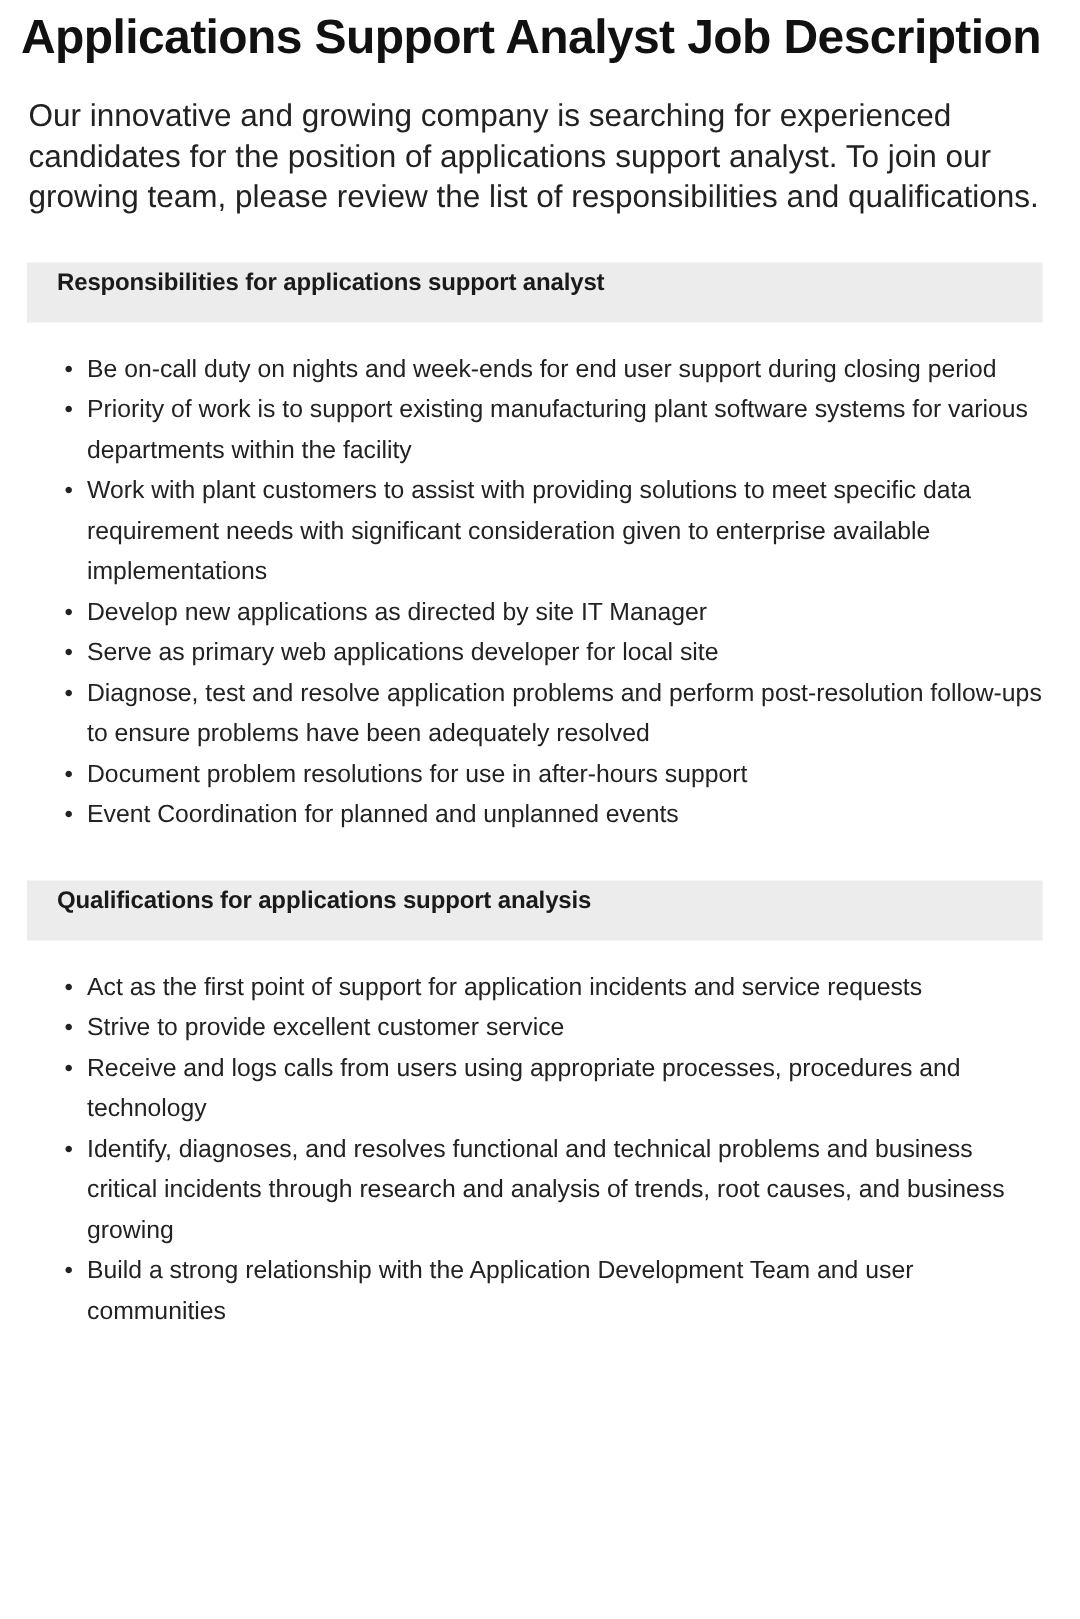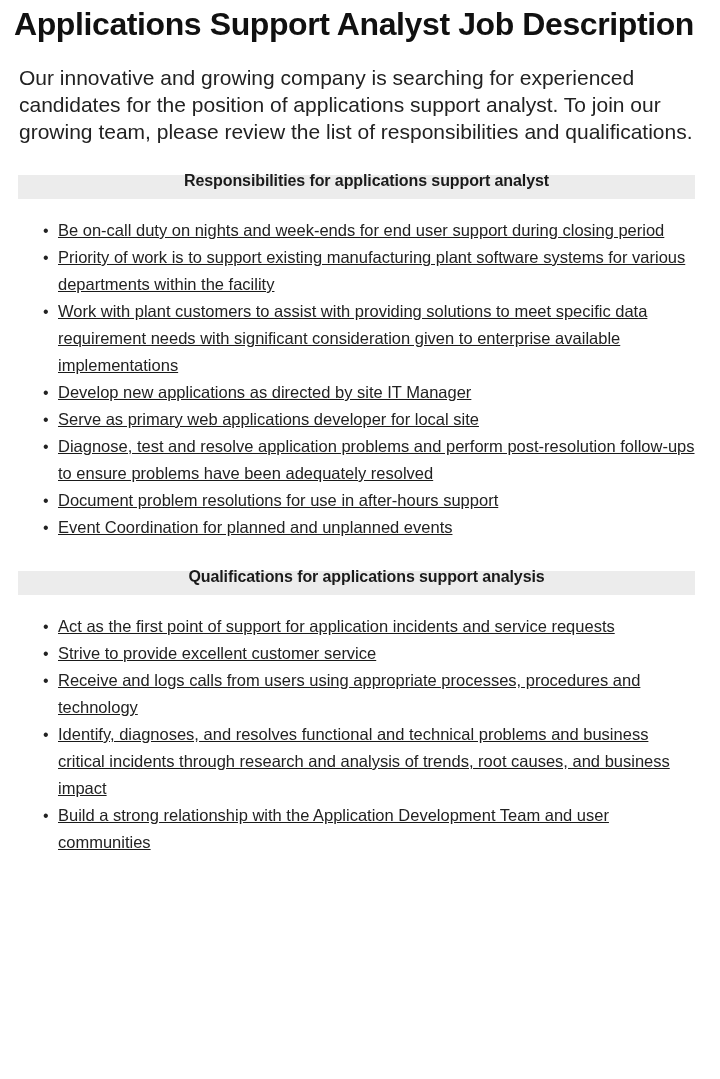--- a/index.html
+++ b/index.html
@@ -48,41 +48,39 @@
   .section {
     margin-top: 30px;
   }
   .section.first {
     margin-top: 30px;
   }
 
   .section-header {
     background: #ececec;
     margin: 0 25px 0 18px;
-    height: 24px;
+    height: 40px;
     display: flex;
     align-items: center;
     padding: 0 0 12px 20px;
     box-sizing: border-box;
-    justify-content: center;
   }
   .section-header-text {
     font-size: 16px;
     font-weight: bold;
     color: #1a1a1a;
     line-height: 20px;
     letter-spacing: -0.1px;
   }
 
   
   .bullet-list {
     list-style: none;
     margin: 18px 0 0 0;
     padding: 0 25px 0 0;
-    text-decoration: underline;
   }
   .bullet-list li {
     position: relative;
     margin: 0 0 0 58px;
     padding: 0;
     font-size: 16.5px;
     line-height: 27px;
     color: #222222;
   }
   .bullet-list li::before {
@@ -125,20 +123,20 @@
         </ul>
       </div>
       <div class="section">
         <div class="section-header">
           <span class="section-header-text">Qualifications for applications support analysis</span>
         </div>
         <ul class="bullet-list">
           <li>Act as the first point of support for application incidents and service requests</li>
           <li>Strive to provide excellent customer service</li>
           <li>Receive and logs calls from users using appropriate processes, procedures and technology</li>
-          <li>Identify, diagnoses, and resolves functional and technical problems and business critical incidents through research and analysis of trends, root causes, and business impact</li>
+          <li>Identify, diagnoses, and resolves functional and technical problems and business critical incidents through research and analysis of trends, root causes, and business growing</li>
           <li>Build a strong relationship with the Application Development Team and user communities</li>
         </ul>
       </div>
     </div>
 
   <div class="tail-space"></div>
 </div>
 
 </body></html>

